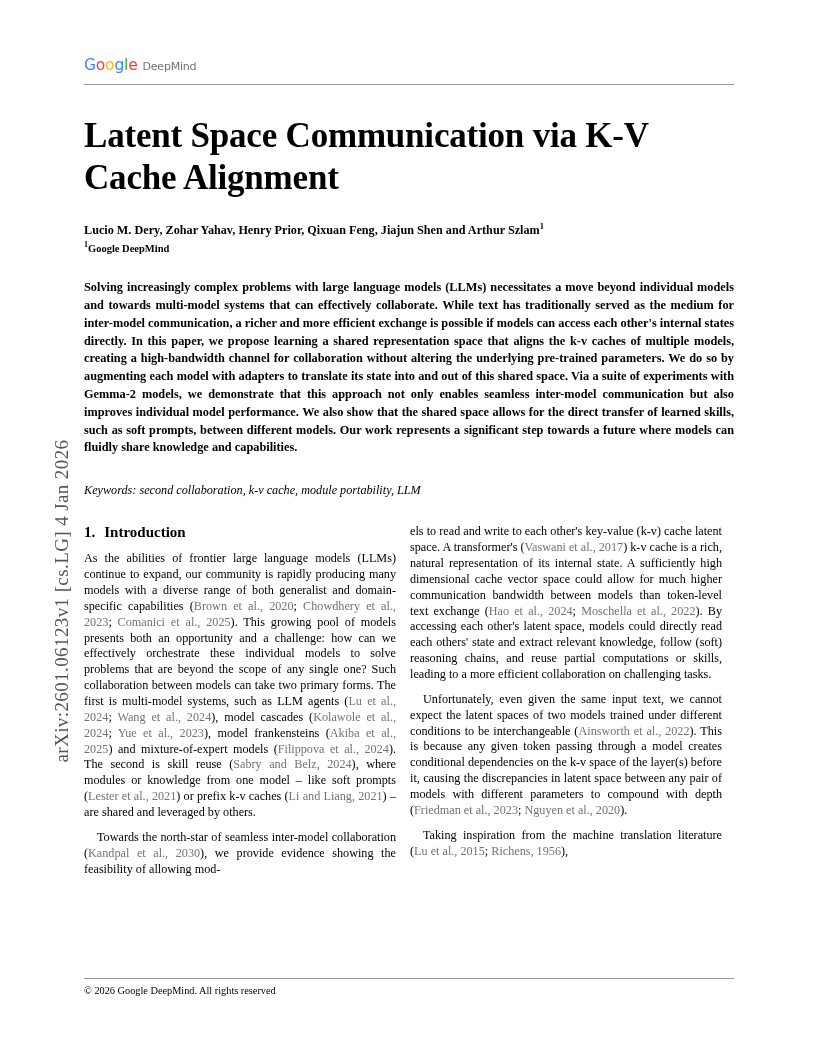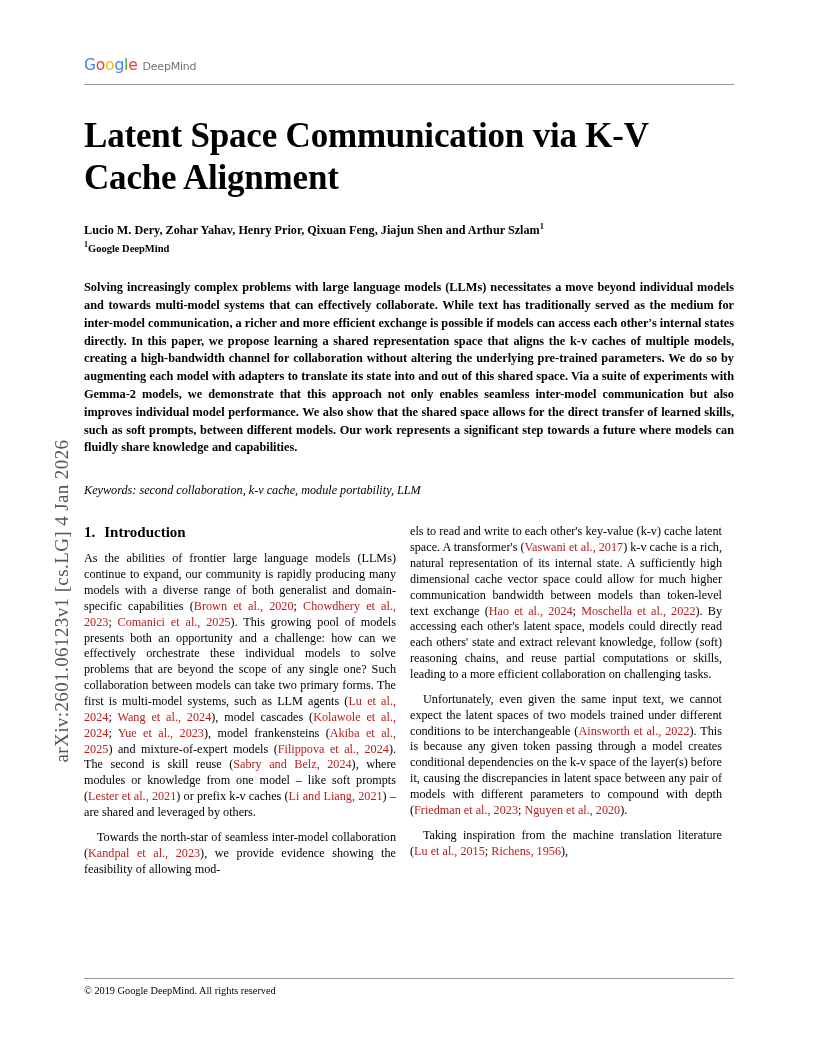--- a/index.html
+++ b/index.html
@@ -121,21 +121,21 @@
 
   p.body {
     font-size: 12.2px;
     line-height: 1.3;
     text-align: justify;
     margin: 0 0 9px 0;
     hyphens: auto;
   }
   p.body.indent { text-indent: 13px; }
   a.cite {
-    color: #b91c1c;
+    color: #737373;
     text-decoration: none;
   }
 
   .footer {
     position: absolute;
     left: 84px;
     top: 978px;
     width: 650px;
   }
   .rule-bottom {
@@ -181,32 +181,32 @@
 
     <div class="columns">
 
       <div class="col">
         <h2 class="section">
           <span class="num">1.</span><span>Introduction</span>
         </h2>
 
         <p class="body"><span>As the abilities of frontier large language models (LLMs) continue to expand, our community is rapidly producing many models with a diverse range of both generalist and domain-specific capabilities (</span><a class="cite" href="#">Brown et al., 2020</a><span>; </span><a class="cite" href="#">Chowdhery et al., 2023</a><span>; </span><a class="cite" href="#">Comanici et al., 2025</a><span>). This growing pool of models presents both an opportunity and a challenge: how can we effectively orchestrate these individual models to solve problems that are beyond the scope of any single one? Such collaboration between models can take two primary forms. The first is multi-model systems, such as LLM agents (</span><a class="cite" href="#">Lu et al., 2024</a><span>; </span><a class="cite" href="#">Wang et al., 2024</a><span>), model cascades (</span><a class="cite" href="#">Kolawole et al., 2024</a><span>; </span><a class="cite" href="#">Yue et al., 2023</a><span>), model frankensteins (</span><a class="cite" href="#">Akiba et al., 2025</a><span>) and mixture-of-expert models (</span><a class="cite" href="#">Filippova et al., 2024</a><span>). The second is skill reuse (</span><a class="cite" href="#">Sabry and Belz, 2024</a><span>), where modules or knowledge from one model – like soft prompts (</span><a class="cite" href="#">Lester et al., 2021</a><span>) or prefix k-v caches (</span><a class="cite" href="#">Li and Liang, 2021</a><span>) – are shared and leveraged by others.</span></p>
 
-        <p class="body indent"><span>Towards the north-star of seamless inter-model collaboration (</span><a class="cite" href="#">Kandpal et al., 2023</a><span>), we provide evidence showing the feasibility of allowing mod-</span></p>
+        <p class="body indent"><span>Towards the north-star of seamless inter-model collaboration (</span><a class="cite" href="#">Kandpal et al., 2030</a><span>), we provide evidence showing the feasibility of allowing mod-</span></p>
       </div>
 
       <div class="col">
         <p class="body"><span>els to read and write to each other's key-value (k-v) cache latent space. A transformer's (</span><a class="cite" href="#">Vaswani et al., 2017</a><span>) k-v cache is a rich, natural representation of its internal state. A sufficiently high dimensional cache vector space could allow for much higher communication bandwidth between models than token-level text exchange (</span><a class="cite" href="#">Hao et al., 2024</a><span>; </span><a class="cite" href="#">Moschella et al., 2022</a><span>). By accessing each other's latent space, models could directly read each others' state and extract relevant knowledge, follow (soft) reasoning chains, and reuse partial computations or skills, leading to a more efficient collaboration on challenging tasks.</span></p>
 
         <p class="body indent"><span>Unfortunately, even given the same input text, we cannot expect the latent spaces of two models trained under different conditions to be interchangeable (</span><a class="cite" href="#">Ainsworth et al., 2022</a><span>). This is because any given token passing through a model creates conditional dependencies on the k-v space of the layer(s) before it, causing the discrepancies in latent space between any pair of models with different parameters to compound with depth (</span><a class="cite" href="#">Friedman et al., 2023</a><span>; </span><a class="cite" href="#">Nguyen et al., 2020</a><span>).</span></p>
 
         <p class="body indent"><span>Taking inspiration from the machine translation literature (</span><a class="cite" href="#">Lu et al., 2015</a><span>; </span><a class="cite" href="#">Richens, 1956</a><span>),</span></p>
       </div>
 
     </div>
   </div>
 
   <div class="footer">
     <div class="rule-bottom"></div>
-    <div class="footer-line2">©  2019 Google DeepMind. All rights reserved</div>
+    <div class="footer-line2">©  2026 Google DeepMind. All rights reserved</div>
   </div>
 
 </div>
 
 </body></html>

